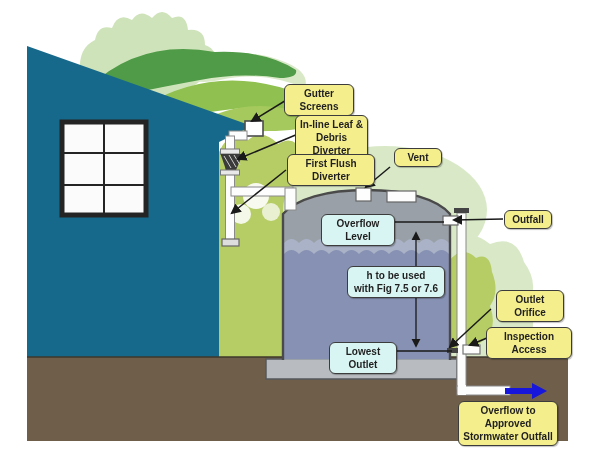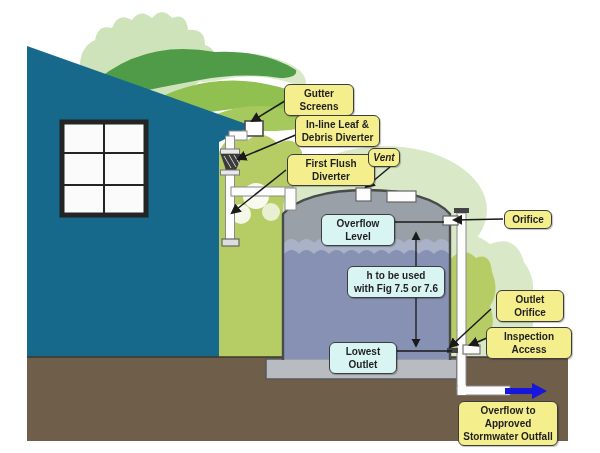--- a/index.html
+++ b/index.html
@@ -113,25 +113,25 @@
       <line x1="487" y1="338" x2="470" y2="345" marker-end="url(#arr)"></line>
     </g>
 
     <g>
       <rect x="505" y="388" width="27" height="6" fill="#1616dd"></rect>
       <polygon points="532,383 547,391 532,399" fill="#1616dd"></polygon>
     </g>
   </svg>
 
   <div class="lbl yellow" style="left:284px;top:84px;width:70px;">Gutter Screens</div>
-  <div class="lbl yellow" style="left:295px;top:115px;width:85px;">In-line Leaf &amp;
+  <div class="lbl yellow" style="left:295px;top:115px;width:73px;">In-line Leaf &amp;
 Debris Diverter</div>
   <div class="lbl yellow" style="left:287px;top:154px;width:88px;">First Flush Diverter</div>
-  <div class="lbl yellow" style="left:368px;top:148px;width:32px;font-style:italic;">Vent</div>
-  <div class="lbl yellow" style="left:504px;top:210px;width:48px;">Orifice</div>
+  <div class="lbl yellow" style="left:394px;top:148px;width:48px;">Vent</div>
+  <div class="lbl yellow" style="left:504px;top:210px;width:48px;">Outfall</div>
   <div class="lbl cyan" style="left:321px;top:214px;width:74px;text-align:center;">Overflow Level</div>
   <div class="lbl cyan" style="left:347px;top:266px;width:98px;">h to be used
 with Fig 7.5 or 7.6</div>
   <div class="lbl cyan" style="left:329px;top:342px;width:68px;">Lowest Outlet</div>
   <div class="lbl yellow" style="left:496px;top:290px;width:68px;">Outlet Orifice</div>
   <div class="lbl yellow" style="left:486px;top:327px;width:86px;">Inspection Access</div>
   <div class="lbl yellow" style="left:458px;top:401px;width:100px;">Overflow to Approved
 Stormwater Outfall</div>
 
 </div>

